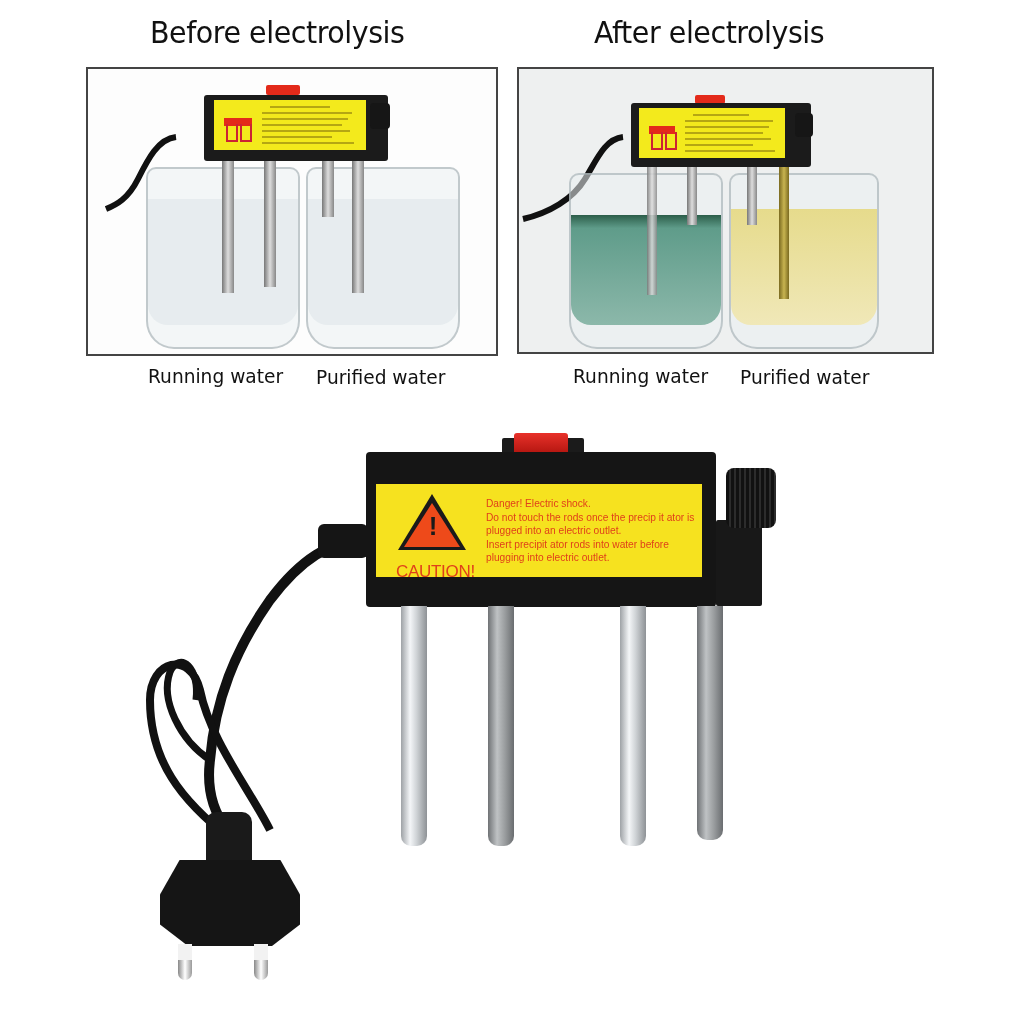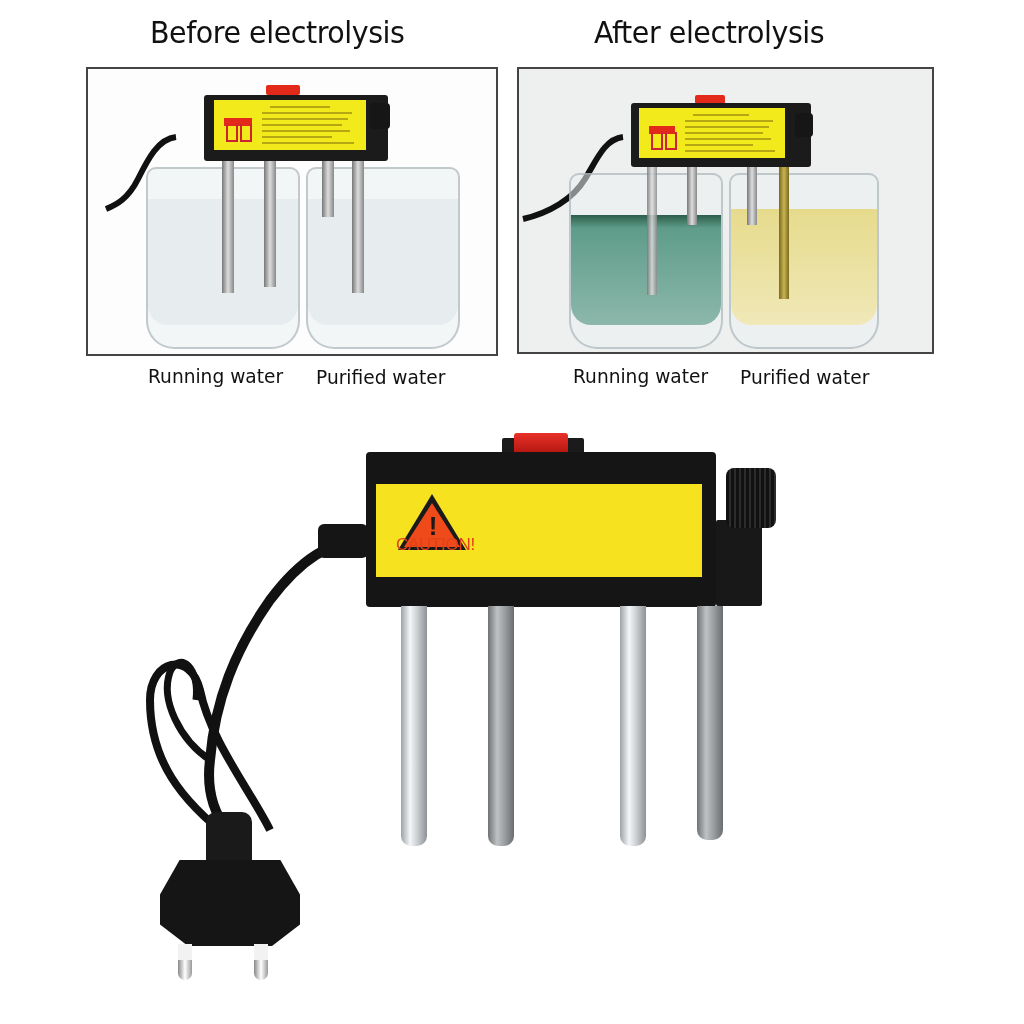--- a/index.html
+++ b/index.html
@@ -21,21 +21,21 @@
   
   .dev-body{position:absolute;left:366px;top:452px;width:350px;height:155px;background:#151515;border-radius:4px;}
   .dev-top{position:absolute;left:502px;top:438px;width:82px;height:24px;background:#1b1b1b;border-radius:2px;}
   .dev-switch{position:absolute;left:514px;top:433px;width:54px;height:22px;background:linear-gradient(#e8312a,#b0140e);border-radius:3px;}
   .dev-side{position:absolute;left:716px;top:520px;width:46px;height:86px;background:#181818;border-radius:2px;}
   .dev-knob{position:absolute;left:726px;top:468px;width:50px;height:60px;background:repeating-linear-gradient(90deg,#111 0 3px,#2c2c2c 3px 5px);border-radius:8px;}
   .caution-label{position:absolute;left:376px;top:484px;width:326px;height:93px;background:#f6e21f;box-sizing:border-box;}
   .tri{position:absolute;left:22px;top:10px;width:0;height:0;border-left:34px solid transparent;border-right:34px solid transparent;border-bottom:56px solid #1a1a1a;}
   .tri-inner{position:absolute;left:28px;top:19px;width:0;height:0;border-left:28px solid transparent;border-right:28px solid transparent;border-bottom:44px solid #ee4a1a;}
   .tri-mark{position:absolute;left:51px;top:24px;width:12px;text-align:center;font-size:26px;font-weight:bold;color:#1a1a1a;line-height:36px;}
-  .caution-word{position:absolute;left:20px;top:51px;font-size:17px;color:#e0401a;letter-spacing:-0.3px;}
+  .caution-word{position:absolute;left:20px;top:78px;font-size:17px;color:#e0401a;letter-spacing:-0.3px;}
   .warn-lines{position:absolute;left:110px;top:13px;font-size:10.2px;line-height:13.5px;color:#e0401a;white-space:nowrap;}
   .rod{position:absolute;top:606px;width:26px;border-radius:0 0 10px 10px;}
   .rod.silver{background:linear-gradient(90deg,#9ea2a6 0%,#f4f6f8 35%,#cfd3d6 60%,#8e9296 100%);}
   .rod.grey{background:linear-gradient(90deg,#6f7275 0%,#bfc2c4 35%,#9a9d9f 65%,#6a6d70 100%);}
   .plug-body{position:absolute;left:160px;top:860px;width:140px;height:86px;background:#151515;clip-path:polygon(14% 0,86% 0,100% 40%,100% 75%,80% 100%,20% 100%,0 75%,0 40%);}
   .plug-neck{position:absolute;left:206px;top:812px;width:46px;height:56px;background:#1a1a1a;border-radius:10px 10px 4px 4px;}
   .pin{position:absolute;top:944px;width:14px;height:36px;border-radius:0 0 7px 7px;background:linear-gradient(90deg,#888,#fff,#999);}
   .pin .sleeve{position:absolute;left:0;top:0;width:14px;height:16px;background:#f2f2f2;}
 </style>
 </head>
@@ -126,20 +126,27 @@
 <div class="dev-switch"></div>
 <div class="dev-body"></div>
 <div class="dev-side"></div>
 <div class="dev-knob"></div>
 
 <div class="caution-label">
   <div class="tri"></div>
   <div class="tri-inner"></div>
   <div class="tri-mark">!</div>
   <div class="caution-word">CAUTION!</div>
+  <div class="warn-lines">
+    <div>Danger! Electric shock.</div>
+    <div>Do not touch the rods once the precip it ator is</div>
+    <div>plugged into an electric outlet.</div>
+    <div>Insert precipit ator rods into water before</div>
+    <div>plugging into electric outlet.</div>
+  </div>
 </div>
 
 <div class="rod silver" style="left:401px;height:240px;"></div>
 <div class="rod grey" style="left:488px;height:240px;"></div>
 <div class="rod silver" style="left:620px;height:240px;"></div>
 <div class="rod grey" style="left:697px;height:234px;"></div>
 
 <div class="plug-neck"></div>
 <div class="plug-body"></div>
 <div class="pin" style="left:178px;">

